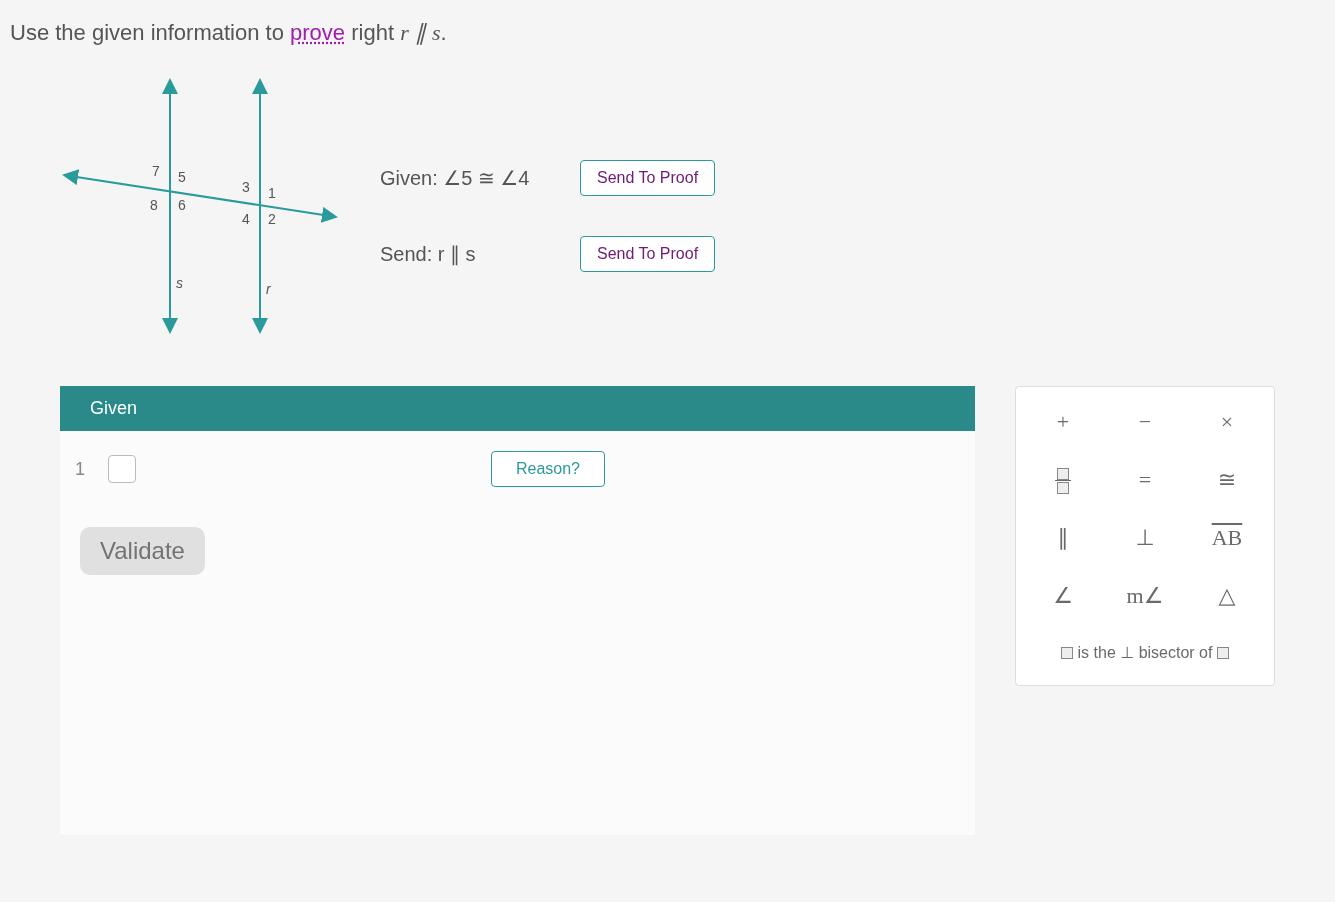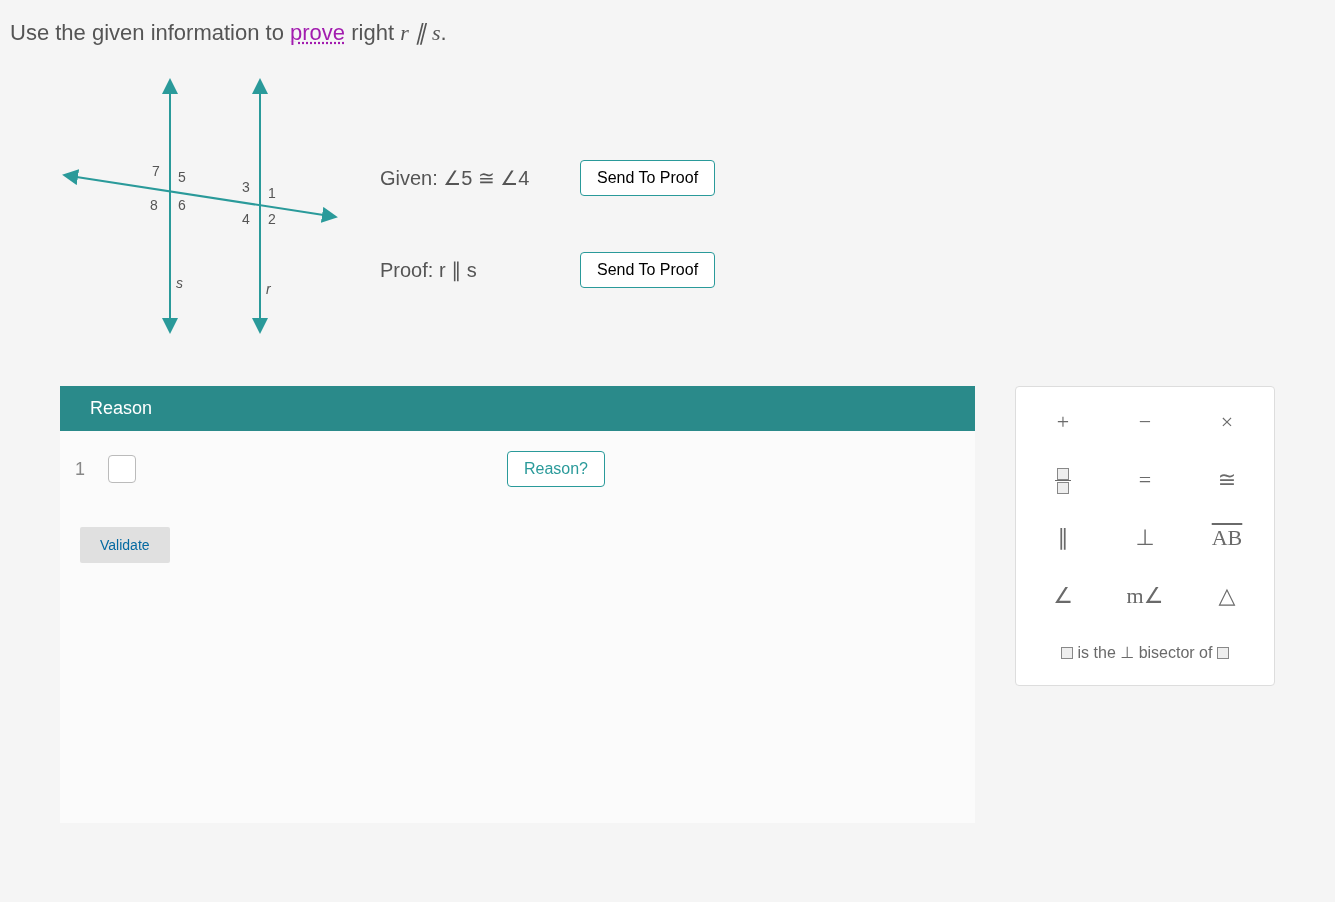--- a/index.html
+++ b/index.html
@@ -25,26 +25,26 @@
   
   .problem-area {
     display: flex;
     align-items: center;
     padding: 20px 60px;
     gap: 40px;
   }
   .diagram-container { width: 280px; height: 280px; }
   
   .given-prove { display: flex; flex-direction: column; gap: 40px; }
-  .gp-row { display: flex; align-items: center; gap: 20px; font-size: 20px; color: #555; margin-top: 16px;}
+  .gp-row { display: flex; align-items: center; gap: 20px; font-size: 20px; color: #555;}
   .gp-label { min-width: 180px; }
   .send-btn {
     border: 1px solid #2a9a9a;
     background: #fff;
-    color: #000000;
+    color: #701a75;
     padding: 8px 16px;
     border-radius: 4px;
     font-size: 16px;
     cursor: pointer;
   }
   
   .proof-area {
     display: flex;
     padding: 10px 60px;
     gap: 40px;
@@ -68,26 +68,26 @@
   .proof-row { display: flex; align-items: center; padding: 20px 0; }
   .row-num { width: 40px; text-align: center; color: #888; font-size: 18px;}
   .stmt-box {
     width: 28px; height: 28px; border: 1px solid #bbb; background:#fff; border-radius:4px;
     margin-left: 8px;
   }
   .reason-btn {
     margin-left: auto;
     margin-right: 370px;
     border: 1px solid #2a9a9a; background:#fff; color:#2a9a9a;
-    padding: 8px 16px; border-radius:4px; font-size:16px; cursor:pointer;
+    padding: 8px 24px; border-radius:4px; font-size:16px; cursor:pointer;
   }
   .validate-btn {
     margin: 20px 0 0 20px;
-    border: none; background:#e0e0e0; color:#0369a1;
-    padding: 10px 20px; border-radius:2px; font-size:14px; cursor:pointer;
+    border: none; background:#e0e0e0; color:#737373;
+    padding: 10px 20px; border-radius:10px; font-size:24px; cursor:pointer;
   }
   
   .palette {
     width: 260px;
     background:#fff;
     border:1px solid #ddd;
     border-radius:4px;
     padding:10px;
   }
   .pal-grid {
@@ -154,30 +154,30 @@
       <text x="206" y="218" font-style="italic">r</text>
     </svg>
   </div>
 
   <div class="given-prove">
     <div class="gp-row">
       <span class="gp-label">Given: ∠5 ≅ ∠4</span>
       <button class="send-btn">Send To Proof</button>
     </div>
     <div class="gp-row">
-      <span class="gp-label">Proof: r ∥ s</span>
+      <span class="gp-label">Send: r ∥ s</span>
       <button class="send-btn">Send To Proof</button>
     </div>
   </div>
 </div>
 
 <div class="proof-area">
   <div class="proof-table">
     <div class="proof-header">
-      <div class="col col-reason">Reason</div>
+      <div class="col col-reason">Given</div>
     </div>
     <div class="proof-body">
       <div class="proof-row">
         <div class="row-num">1</div>
         <div class="stmt-box"></div>
         <button class="reason-btn">Reason?</button>
       </div>
       <button class="validate-btn">Validate</button>
       <div style="height:260px;"></div>
     </div>

